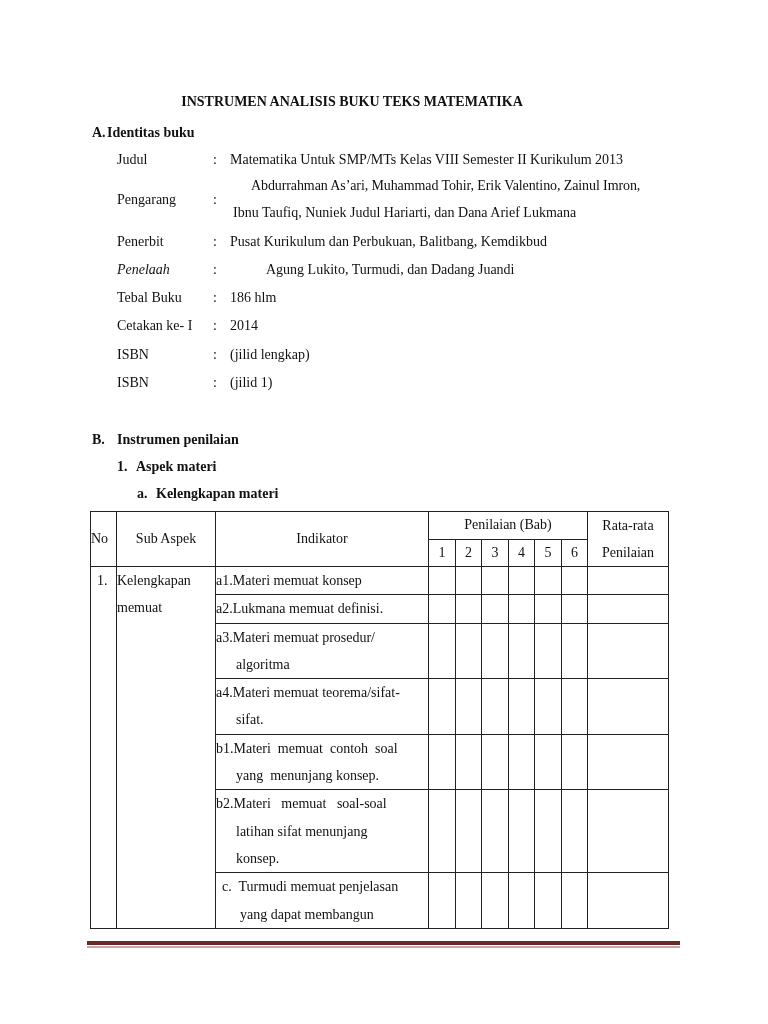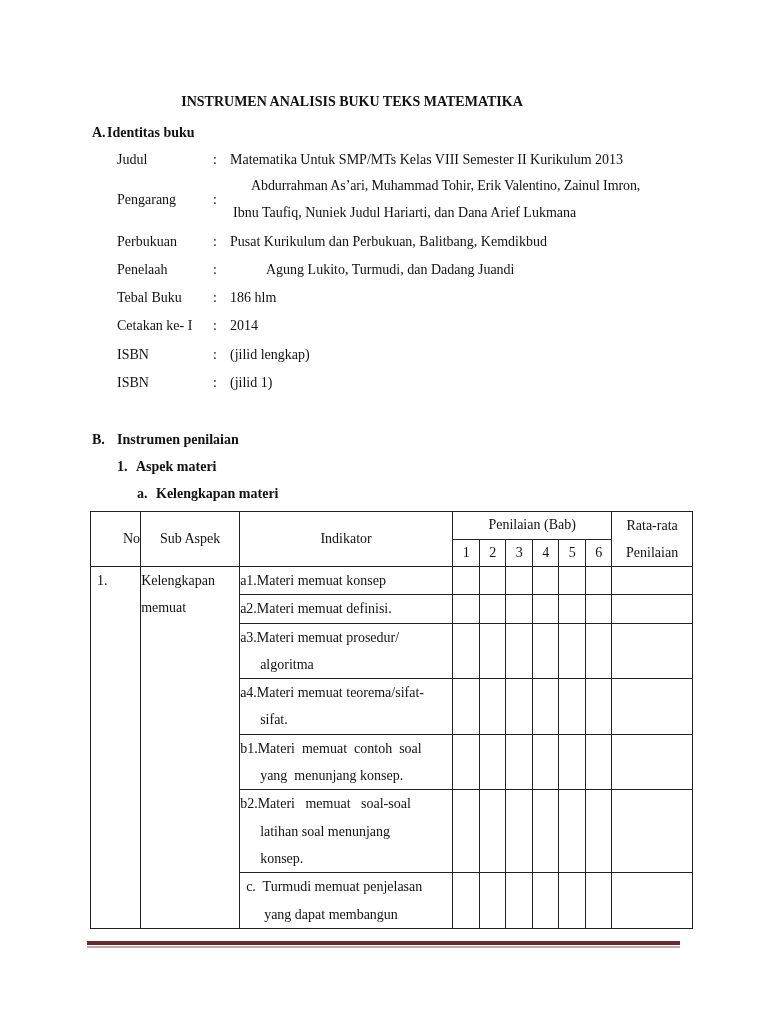--- a/index.html
+++ b/index.html
@@ -38,26 +38,26 @@
     <div class="abs ident-colon" style="top:152px;">:</div>
     <div class="abs ident-value" style="top:152px;">Matematika Untuk SMP/MTs Kelas VIII  Semester II Kurikulum 2013</div>
   </div>
   <div>
     <div class="abs ident-label" style="top:192px;">Pengarang</div>
     <div class="abs ident-colon" style="top:192px;">:</div>
     <div class="abs ident-value authors" style="left:251px; top:178px;">Abdurrahman As’ari, Muhammad Tohir, Erik Valentino, Zainul Imron,</div>
     <div class="abs ident-value" style="left:233px; top:205px;">Ibnu Taufiq, Nuniek Judul Hariarti, dan Dana Arief Lukmana</div>
   </div>
   <div>
-    <div class="abs ident-label" style="top:234px;">Perbukuan</div>
+    <div class="abs ident-label" style="top:234px;">Penerbit</div>
     <div class="abs ident-colon" style="top:234px;">:</div>
     <div class="abs ident-value" style="top:234px;">Pusat Kurikulum dan Perbukuan, Balitbang, Kemdikbud</div>
   </div>
   <div>
-    <div class="abs ident-label" style="top:262px;">Penelaah</div>
+    <div class="abs ident-label" style="top:262px;font-style:italic;">Penelaah</div>
     <div class="abs ident-colon" style="top:262px;">:</div>
     <div class="abs ident-value" style="top:262px;margin-left:36px;">Agung Lukito, Turmudi, dan Dadang Juandi</div>
   </div>
   <div>
     <div class="abs ident-label" style="top:290px;">Tebal Buku</div>
     <div class="abs ident-colon" style="top:290px;">:</div>
     <div class="abs ident-value" style="top:290px;">186 hlm</div>
   </div>
   <div>
     <div class="abs ident-label" style="top:318px;">Cetakan ke- I</div>
@@ -91,21 +91,21 @@
     <col style="width:27px">
       <col style="width:26px">
       <col style="width:27px">
       <col style="width:26px">
       <col style="width:27px">
       <col style="width:26px">
     <col style="width:81px">
   </colgroup>
   <tbody>
       <tr style="height:27px;">
-    <th rowspan="2" style="text-align:left;padding-left:32px;">No</th>
+    <th rowspan="2" style="text-align:left;">No</th>
     <th rowspan="2">Sub Aspek</th>
     <th rowspan="2">Indikator</th>
     <th colspan="6">Penilaian (Bab)</th>
     <th rowspan="2" style="line-height:27px;">
       <div>Rata-rata</div>
       <div>Penilaian</div>
     </th>
   </tr>
   <tr style="height:27px;">
     <th>1</th>
@@ -129,21 +129,21 @@
         <td></td>
         <td></td>
     <td></td>
         <td></td>
         <td></td>
     <td></td>
   </tr>
 
   <tr style="height:27px;">
     <td class="ind">
-      <span>a2.Materi memuat definisi.</span>
+      <span>a2.Lukmana memuat definisi.</span>
     </td>
     <td></td>
         <td></td>
         <td></td>
     <td></td>
         <td></td>
         <td></td>
     <td></td>
   </tr>
 
@@ -185,21 +185,21 @@
         <td></td>
     <td></td>
         <td></td>
         <td></td>
     <td></td>
   </tr>
 
   <tr style="height:82px;">
     <td class="ind">
       <span style="display:block; white-space:pre;">b2.Materi   memuat   soal-soal</span>
-      <span class="l2">latihan soal menunjang</span>
+      <span class="l2">latihan sifat menunjang</span>
       <span class="l2">konsep.</span>
     </td>
     <td></td>
         <td></td>
         <td></td>
     <td></td>
         <td></td>
         <td></td>
     <td></td>
   </tr>

